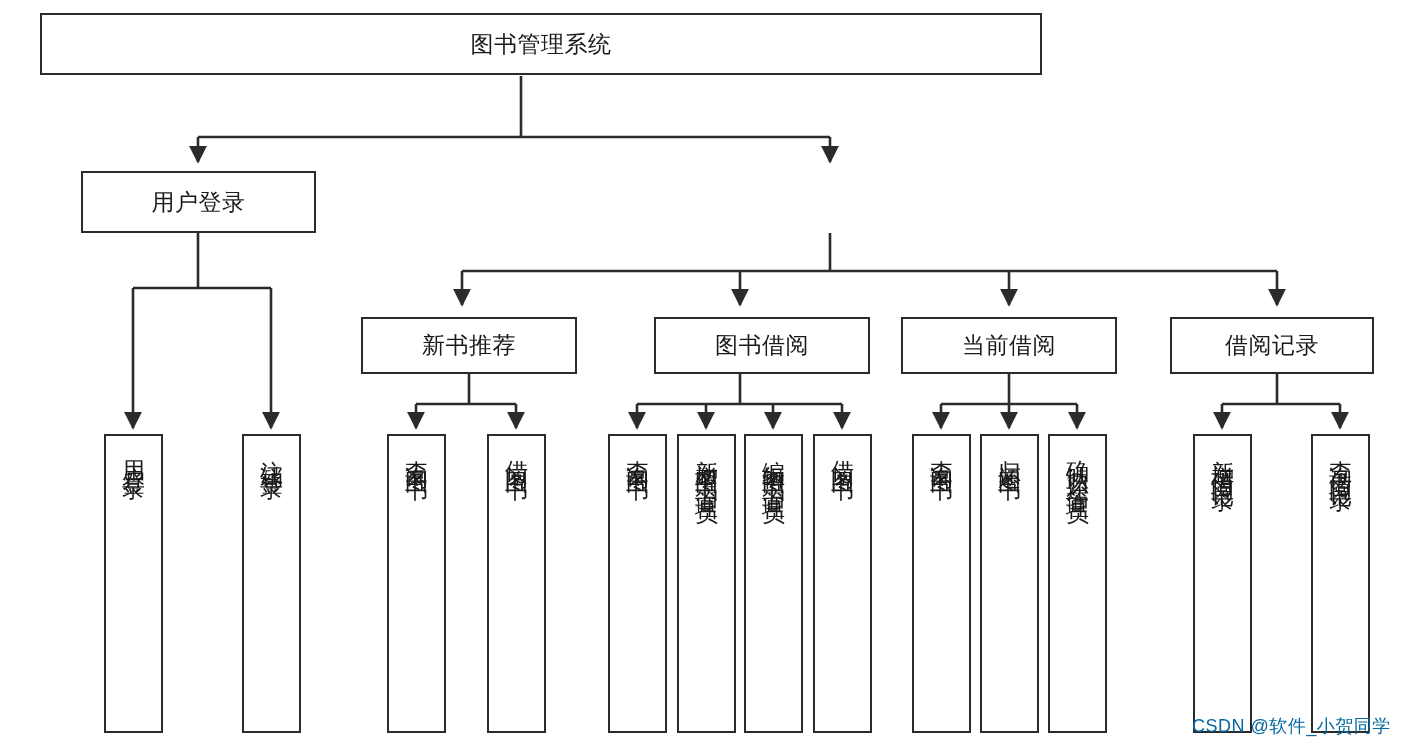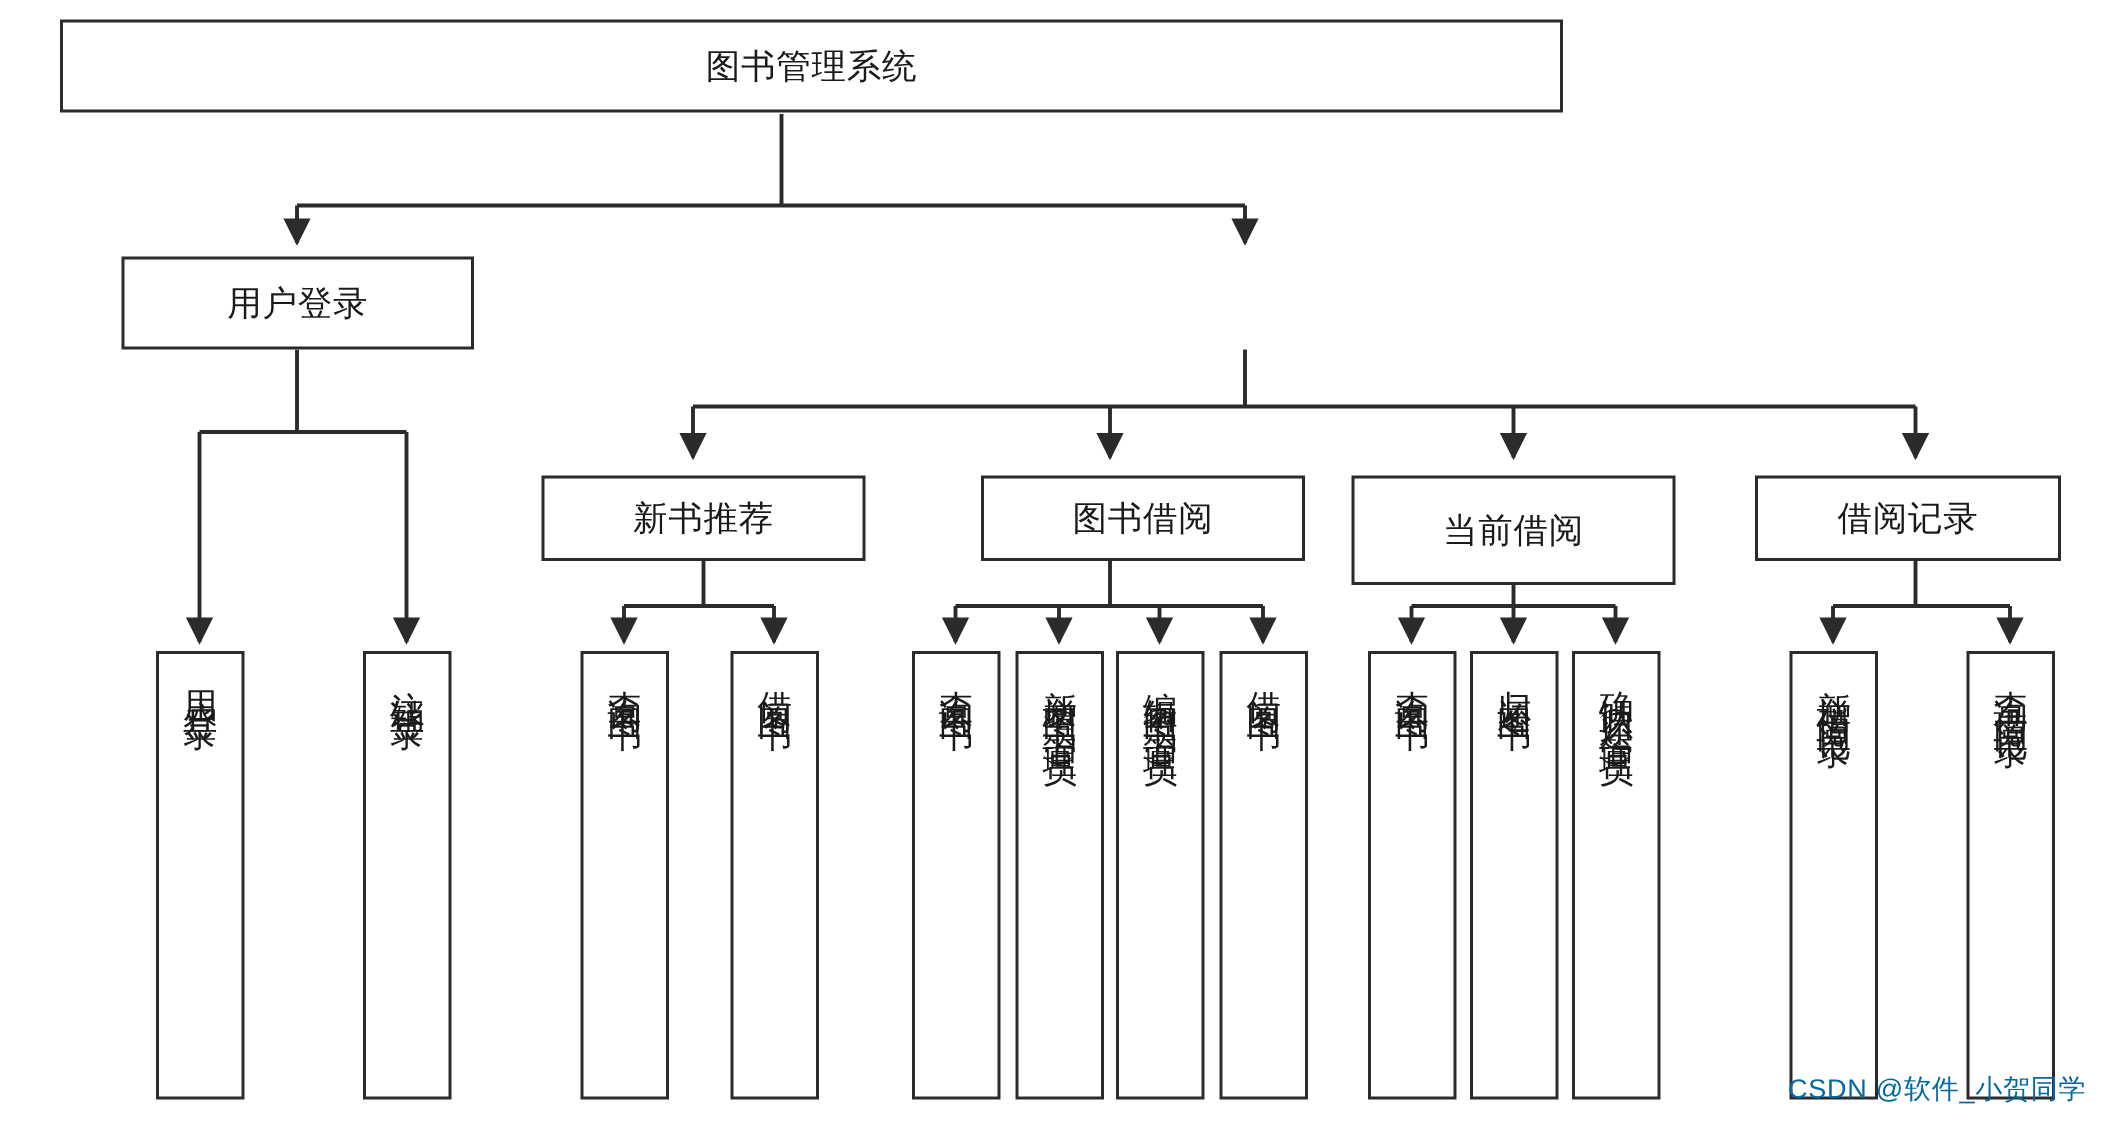--- a/index.html
+++ b/index.html
@@ -131,21 +131,21 @@
   <div class="node horiz" style="left:81px; top:171px; width:235px; height:62px;">
     <span class="node-label">用户登录</span>
   </div>
 
   <div class="node horiz" style="left:361px; top:317px; width:216px; height:57px;">
     <span class="node-label">新书推荐</span>
   </div>
   <div class="node horiz" style="left:632px; top:317px; width:216px; height:57px;margin-left:22px;">
     <span class="node-label">图书借阅</span>
   </div>
-  <div class="node horiz" style="left:901px; top:317px; width:216px; height:73px;">
+  <div class="node horiz" style="left:901px; top:317px; width:216px; height:57px;">
     <span class="node-label">当前借阅</span>
   </div>
   <div class="node horiz" style="left:1170px; top:317px; width:204px; height:57px;">
     <span class="node-label">借阅记录</span>
   </div>
 
   <div class="node vert" style="left:104px; top:434px; width:59px; height:299px;">
     <span class="node-label">用户登录</span>
   </div>
   <div class="node vert" style="left:242px; top:434px; width:59px; height:299px;">

